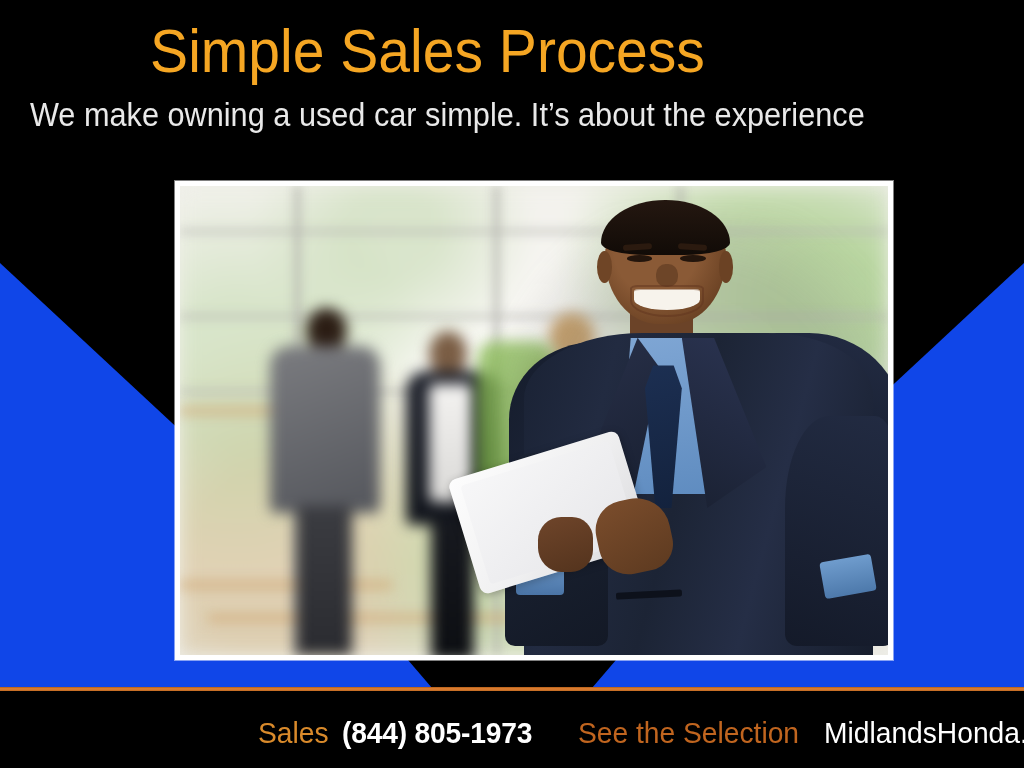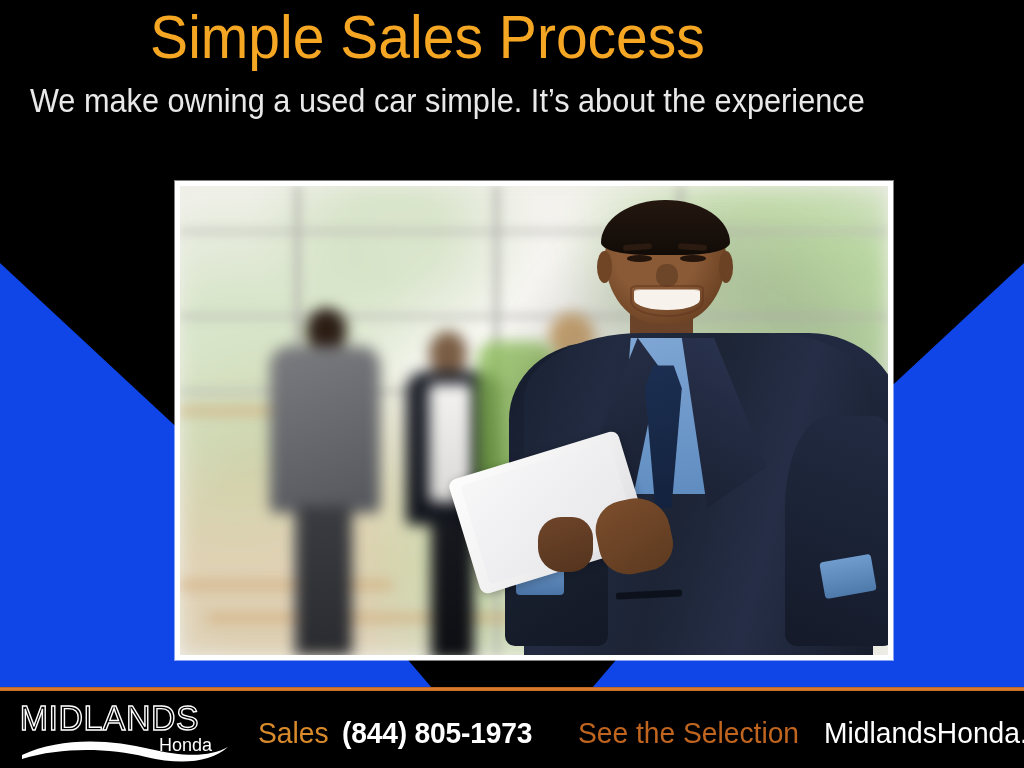--- a/index.html
+++ b/index.html
@@ -10,21 +10,21 @@
   }
   #ad{
     position:relative;
     width:1024px;height:768px;
     background:#000;
     overflow:hidden;
   }
 
   
   .headline-block{
-    position:absolute;left:0;top:0;width:855px;height:170px;
+    position:absolute;left:0;top:14px;width:855px;height:170px;
     z-index:6;text-align:center;
   }
   .title{
     margin:0;padding:0;
     position:absolute;left:0;right:0;top:2px;
     font-size:62px;line-height:70px;
     font-weight:400;
     letter-spacing:0px;
     color:#f5a623;
     transform:scaleX(.92);
@@ -364,28 +364,20 @@
         </div>
         <div class="m-handR"></div>
         <div class="m-handL"></div>
       </div>
 
     </div>
   </div>
 
   <div class="footer">
 
-    <div class="logo">
-      <svg viewBox="0 0 232 66" width="232" height="66" aria-hidden="true">
-        <text x="6" y="33" font-family="Liberation Sans, sans-serif" font-size="35" font-weight="400" letter-spacing="0.5" fill="none" stroke="#ffffff" stroke-width="1.4" transform="scale(0.97,1)">MIDLANDS</text>
-        <text x="145" y="54" font-family="Liberation Sans, sans-serif" font-size="18" font-weight="400" fill="#ffffff">Honda</text>
-        <path d="M8 58 C 46 40, 96 42, 136 52 C 170 60, 196 60, 214 50
-                 C 196 66, 166 68, 132 60 C 94 51, 48 50, 8 62 Z" fill="#ffffff"></path>
-      </svg>
-    </div>
 
     <div class="contact">
       <span class="lbl-sales">Sales</span>
       <span class="phone">(844) 805-1973</span>
       <span class="lbl-see">See the Selection</span>
       <span class="website">MidlandsHonda.com</span>
     </div>
 
   </div>
 

